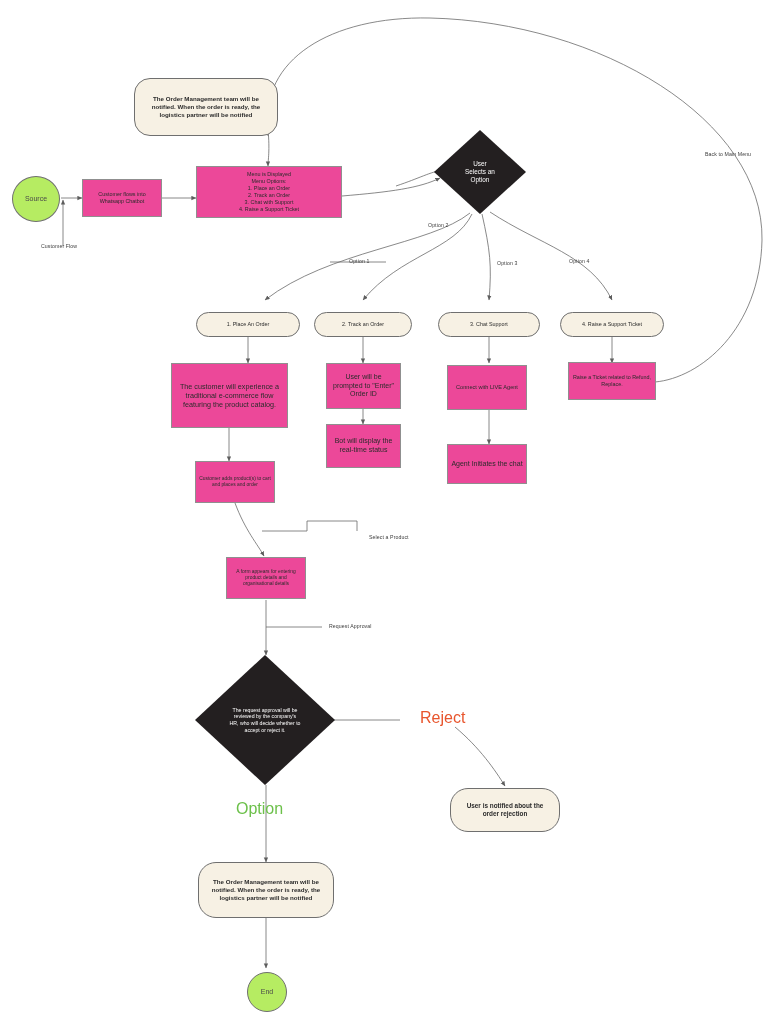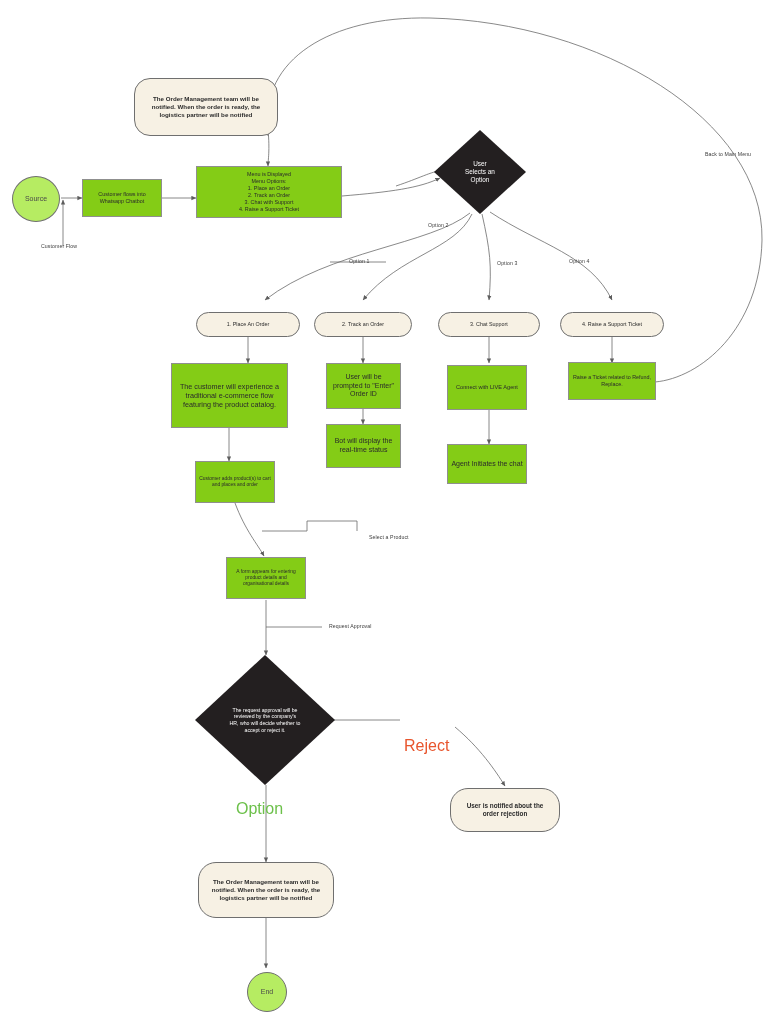--- a/index.html
+++ b/index.html
@@ -2,21 +2,21 @@
 <html><head>
 <meta charset="utf-8">
 <style>
   html,body{margin:0;padding:0;background:#ffffff;}
   body{width:768px;height:1024px;position:relative;overflow:hidden;
        font-family:"Liberation Sans","DejaVu Sans",sans-serif;color:#222;}
   #canvas{position:absolute;inset:0;width:768px;height:1024px;}
   svg#edges{position:absolute;left:0;top:0;width:768px;height:1024px;pointer-events:none;}
   .node{position:absolute;box-sizing:border-box;display:flex;align-items:center;
         justify-content:center;text-align:center;line-height:1.28;}
-  .yellow{background:#84cc16;border:1px solid #8f8f8f;color:#2b2b2b;}
+  .yellow{background:#ec4899;border:1px solid #8f8f8f;color:#2b2b2b;}
   .cream{background:#F7F1E4;border:1px solid #6f6f6f;color:#2b2b2b;border-radius:999px;}
   .green{background:#B6EC62;border:1px solid #6f6f6f;color:#4a4a4a;border-radius:50%;}
   .diamond-wrap{position:absolute;}
   .diamond{width:100%;height:100%;background:#231F20;
            clip-path:polygon(50% 0,100% 50%,50% 100%,0 50%);
            display:flex;align-items:center;justify-content:center;}
   .diamond .dtext{color:#fff;text-align:center;line-height:1.3;}
   .elabel{position:absolute;font-size:5.2px;color:#3d3d3d;white-space:nowrap;letter-spacing:.1px;}
   .big-green{position:absolute;font-size:16px;color:#6CC04A;white-space:nowrap;}
   .big-red{position:absolute;font-size:16px;color:#E8552D;white-space:nowrap;}
@@ -182,15 +182,15 @@
   <div class="elabel" style="left:41px;top:243px;">Customer Flow</div>
   <div class="elabel" style="left:705px;top:151px;">Back to Main Menu</div>
   <div class="elabel" style="left:349px;top:258px;">Option 1</div>
   <div class="elabel" style="left:428px;top:222px;">Option 2</div>
   <div class="elabel" style="left:497px;top:260px;">Option 3</div>
   <div class="elabel" style="left:569px;top:258px;">Option 4</div>
   <div class="elabel" style="left:369px;top:534px;">Select a Product</div>
   <div class="elabel" style="left:329px;top:623px;">Request Approval</div>
 
   <div class="big-green" style="left:236px;top:800px;">Option</div>
-  <div class="big-red" style="left:404px;top:709px;margin-top:28px;">Reject</div>
+  <div class="big-red" style="left:420px;top:709px;">Reject</div>
 
 </div>
 
 </body></html>

